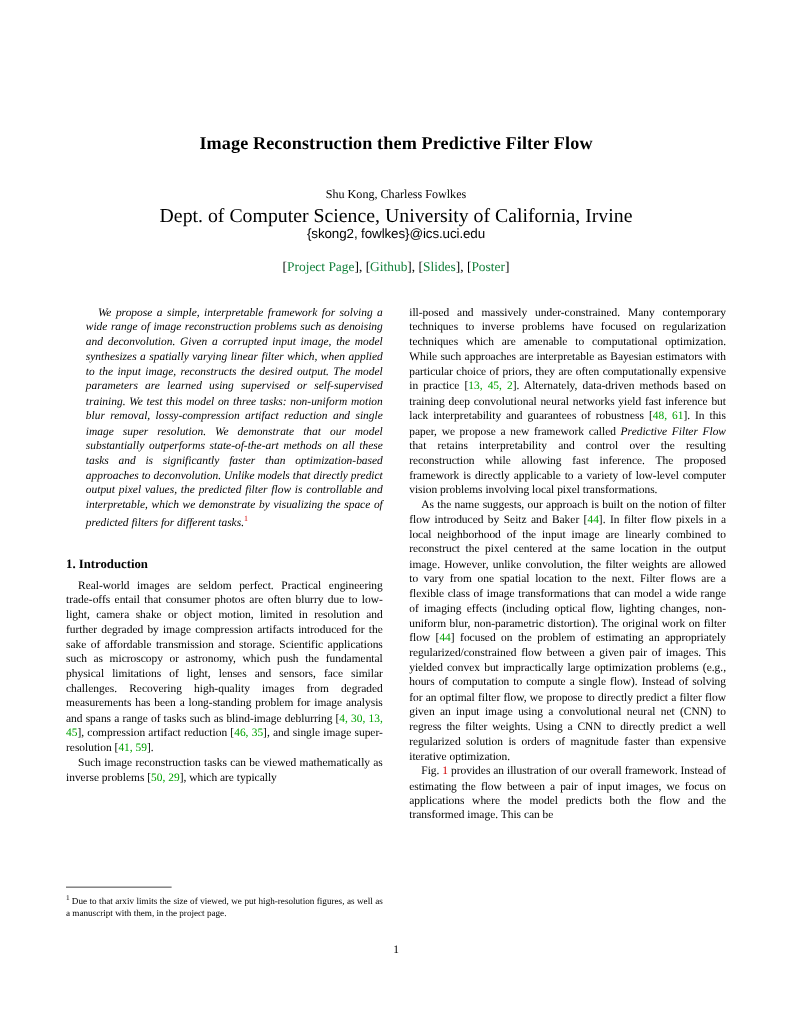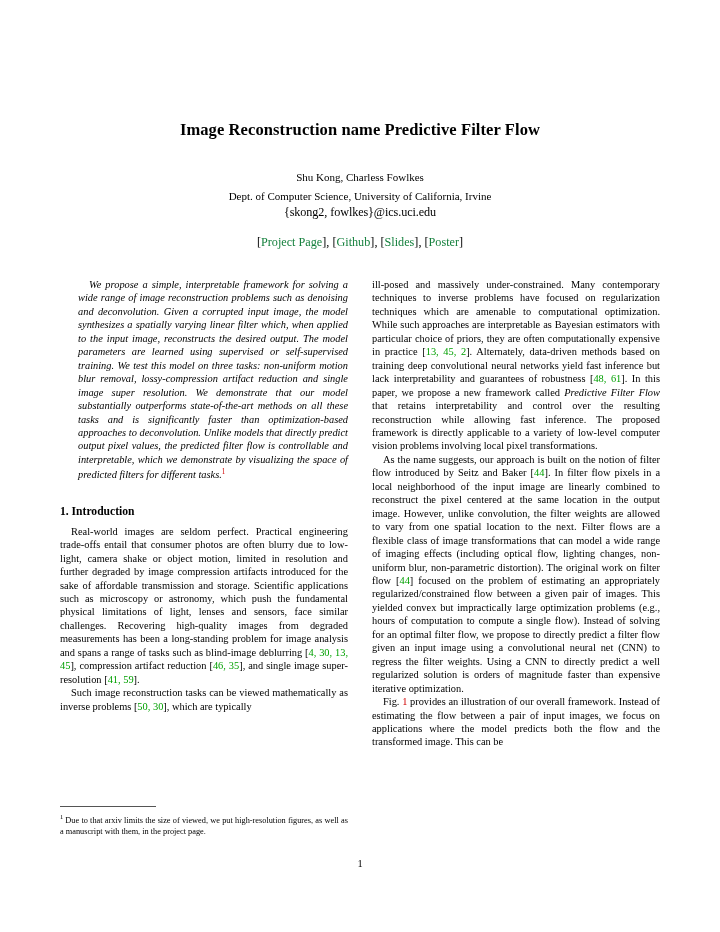--- a/index.html
+++ b/index.html
@@ -41,30 +41,30 @@
     text-align: center;
     font-size: 11px;
     line-height: 19.5px;
   }
   .affil {
     position: absolute;
     left: 60px;
     top: 187px;
     width: 600px;
     text-align: center;
-    font-size: 11px;
+    font-size: 18px;
     line-height: 19.5px;
   }
   .email {
     position: absolute;
     left: 60px;
     top: 203px;
     width: 600px;
     text-align: center;
-    font-family: Liberation Serif, serif;
+    font-family: Liberation Sans, sans-serif;
     font-size: 12.2px;
     line-height: 19px;
     letter-spacing: -0.1px;
   }
   .links {
     position: absolute;
     left: 60px;
     top: 235px;
     width: 600px;
     text-align: center;
@@ -151,21 +151,21 @@
     width: 720px;
     text-align: center;
     font-size: 10.4px;
   }
 </style>
 </head>
 <body>
 
 <div class="page">
 
-  <div class="title">Image Reconstruction name Predictive Filter Flow</div>
+  <div class="title">Image Reconstruction them Predictive Filter Flow</div>
 
   <div class="authors">Shu Kong, Charless Fowlkes</div>
   <div class="affil">Dept. of Computer Science, University of California, Irvine</div>
   <div class="email">{skong2, fowlkes}@ics.uci.edu</div>
 
   <div class="links">
     <span class="brk">[</span><span class="lk">Project Page</span><span class="brk">]</span><span class="brk">, </span><span class="brk">[</span><span class="lk">Github</span><span class="brk">]</span><span class="brk">, </span><span class="brk">[</span><span class="lk">Slides</span><span class="brk">]</span><span class="brk">, </span><span class="brk">[</span><span class="lk">Poster</span><span class="brk">]</span>
   </div>
 
   <div class="col col-left">
@@ -174,21 +174,21 @@
     <div class="abstract">
       <p><span>We propose a simple, interpretable framework for solving a wide range of image reconstruction problems such as denoising and deconvolution. Given a corrupted input image, the model synthesizes a spatially varying linear filter which, when applied to the input image, reconstructs the desired output. The model parameters are learned using supervised or self-supervised training. We test this model on three tasks: non-uniform motion blur removal, lossy-compression artifact reduction and single image super resolution. We demonstrate that our model substantially outperforms state-of-the-art methods on all these tasks and is significantly faster than optimization-based approaches to deconvolution. Unlike models that directly predict output pixel values, the predicted filter flow is controllable and interpretable, which we demonstrate by visualizing the space of predicted filters for different tasks.</span><span class="fn-marker">1</span></p>
     </div>
 
     <div class="sec-gap"></div>
 
     <div class="sec-head">1. Introduction</div>
 
     <p><span>Real-world images are seldom perfect. Practical engineering trade-offs entail that consumer photos are often blurry due to low-light, camera shake or object motion, limited in resolution and further degraded by image compression artifacts introduced for the sake of affordable transmission and storage. Scientific applications such as microscopy or astronomy, which push the fundamental physical limitations of light, lenses and sensors, face similar challenges. Recovering high-quality images from degraded measurements has been a long-standing problem for image analysis and spans a range of tasks such as blind-image deblurring </span>[<span class="cite">4, 30, 13, 45</span>]<span>, compression artifact reduction </span>[<span class="cite">46, 35</span>]<span>, and single image super-resolution </span>[<span class="cite">41, 59</span>]<span>.</span></p>
 
-    <p class="cont"><span>Such image reconstruction tasks can be viewed mathematically as inverse problems </span>[<span class="cite">50, 30</span>]<span>, which are typically</span></p>
+    <p class="cont"><span>Such image reconstruction tasks can be viewed mathematically as inverse problems </span>[<span class="cite">50, 29</span>]<span>, which are typically</span></p>
 
   </div>
 
   <div class="col col-right">
 
     <p class="noindent"><span>ill-posed and massively under-constrained. Many contemporary techniques to inverse problems have focused on regularization techniques which are amenable to computational optimization. While such approaches are interpretable as Bayesian estimators with particular choice of priors, they are often computationally expensive in practice </span>[<span class="cite">13, 45, 2</span>]<span>. Alternately, data-driven methods based on training deep convolutional neural networks yield fast inference but lack interpretability and guarantees of robustness </span>[<span class="cite">48, 61</span>]<span>. In this paper, we propose a new framework called </span><em>Predictive Filter Flow</em><span> that retains interpretability and control over the resulting reconstruction while allowing fast inference. The proposed framework is directly applicable to a variety of low-level computer vision problems involving local pixel transformations.</span></p>
 
     <p><span>As the name suggests, our approach is built on the notion of filter flow introduced by Seitz and Baker </span>[<span class="cite">44</span>]<span>. In filter flow pixels in a local neighborhood of the input image are linearly combined to reconstruct the pixel centered at the same location in the output image. However, unlike convolution, the filter weights are allowed to vary from one spatial location to the next. Filter flows are a flexible class of image transformations that can model a wide range of imaging effects (including optical flow, lighting changes, non-uniform blur, non-parametric distortion). The original work on filter flow </span>[<span class="cite">44</span>]<span> focused on the problem of estimating an appropriately regularized/constrained flow between a given pair of images. This yielded convex but impractically large optimization problems (e.g., hours of computation to compute a single flow). Instead of solving for an optimal filter flow, we propose to directly predict a filter flow given an input image using a convolutional neural net (CNN) to regress the filter weights. Using a CNN to directly predict a well regularized solution is orders of magnitude faster than expensive iterative optimization.</span></p>
 
     <p><span>Fig. </span><span class="ref">1</span><span> provides an illustration of our overall framework. Instead of estimating the flow between a pair of input images, we focus on applications where the model predicts both the flow and the transformed image. This can be</span></p>

